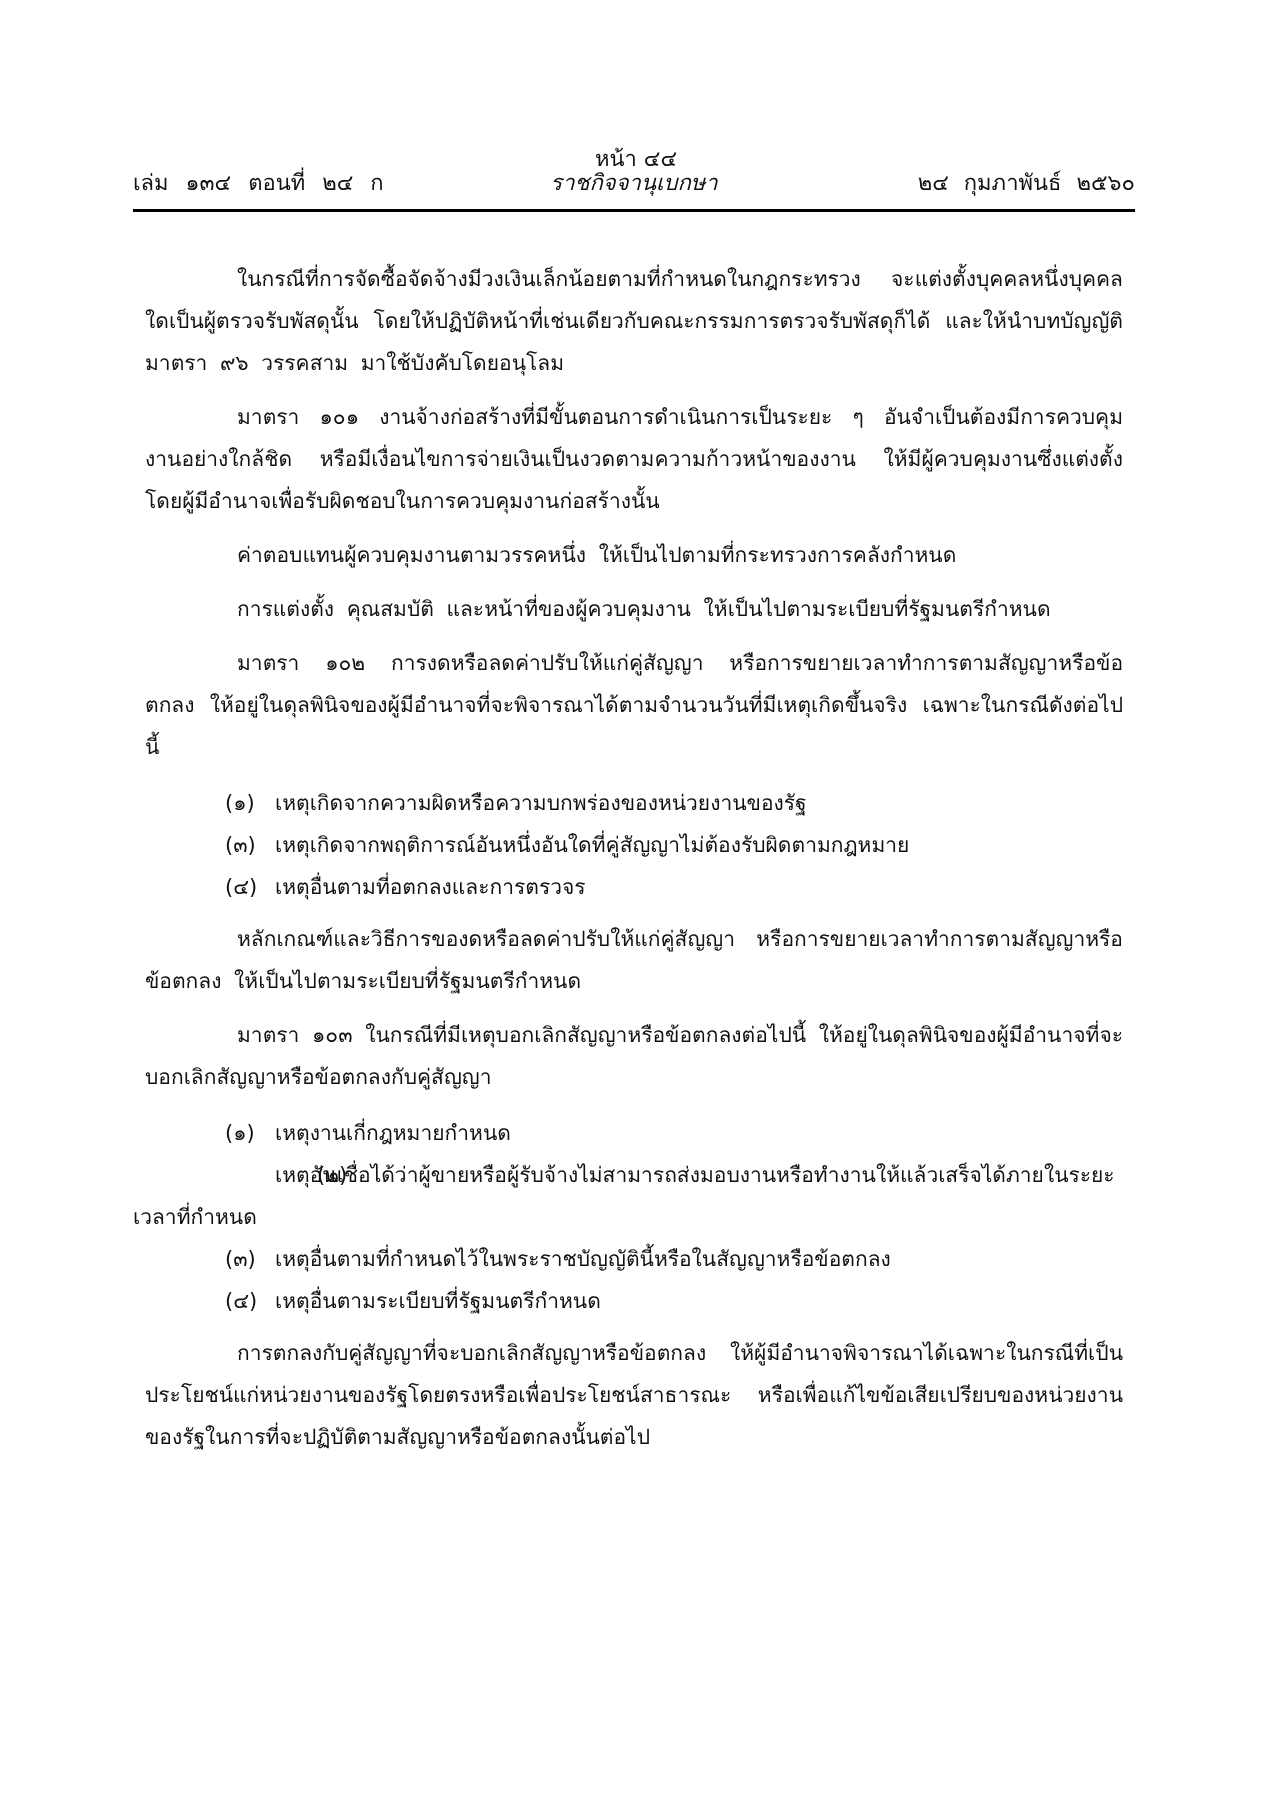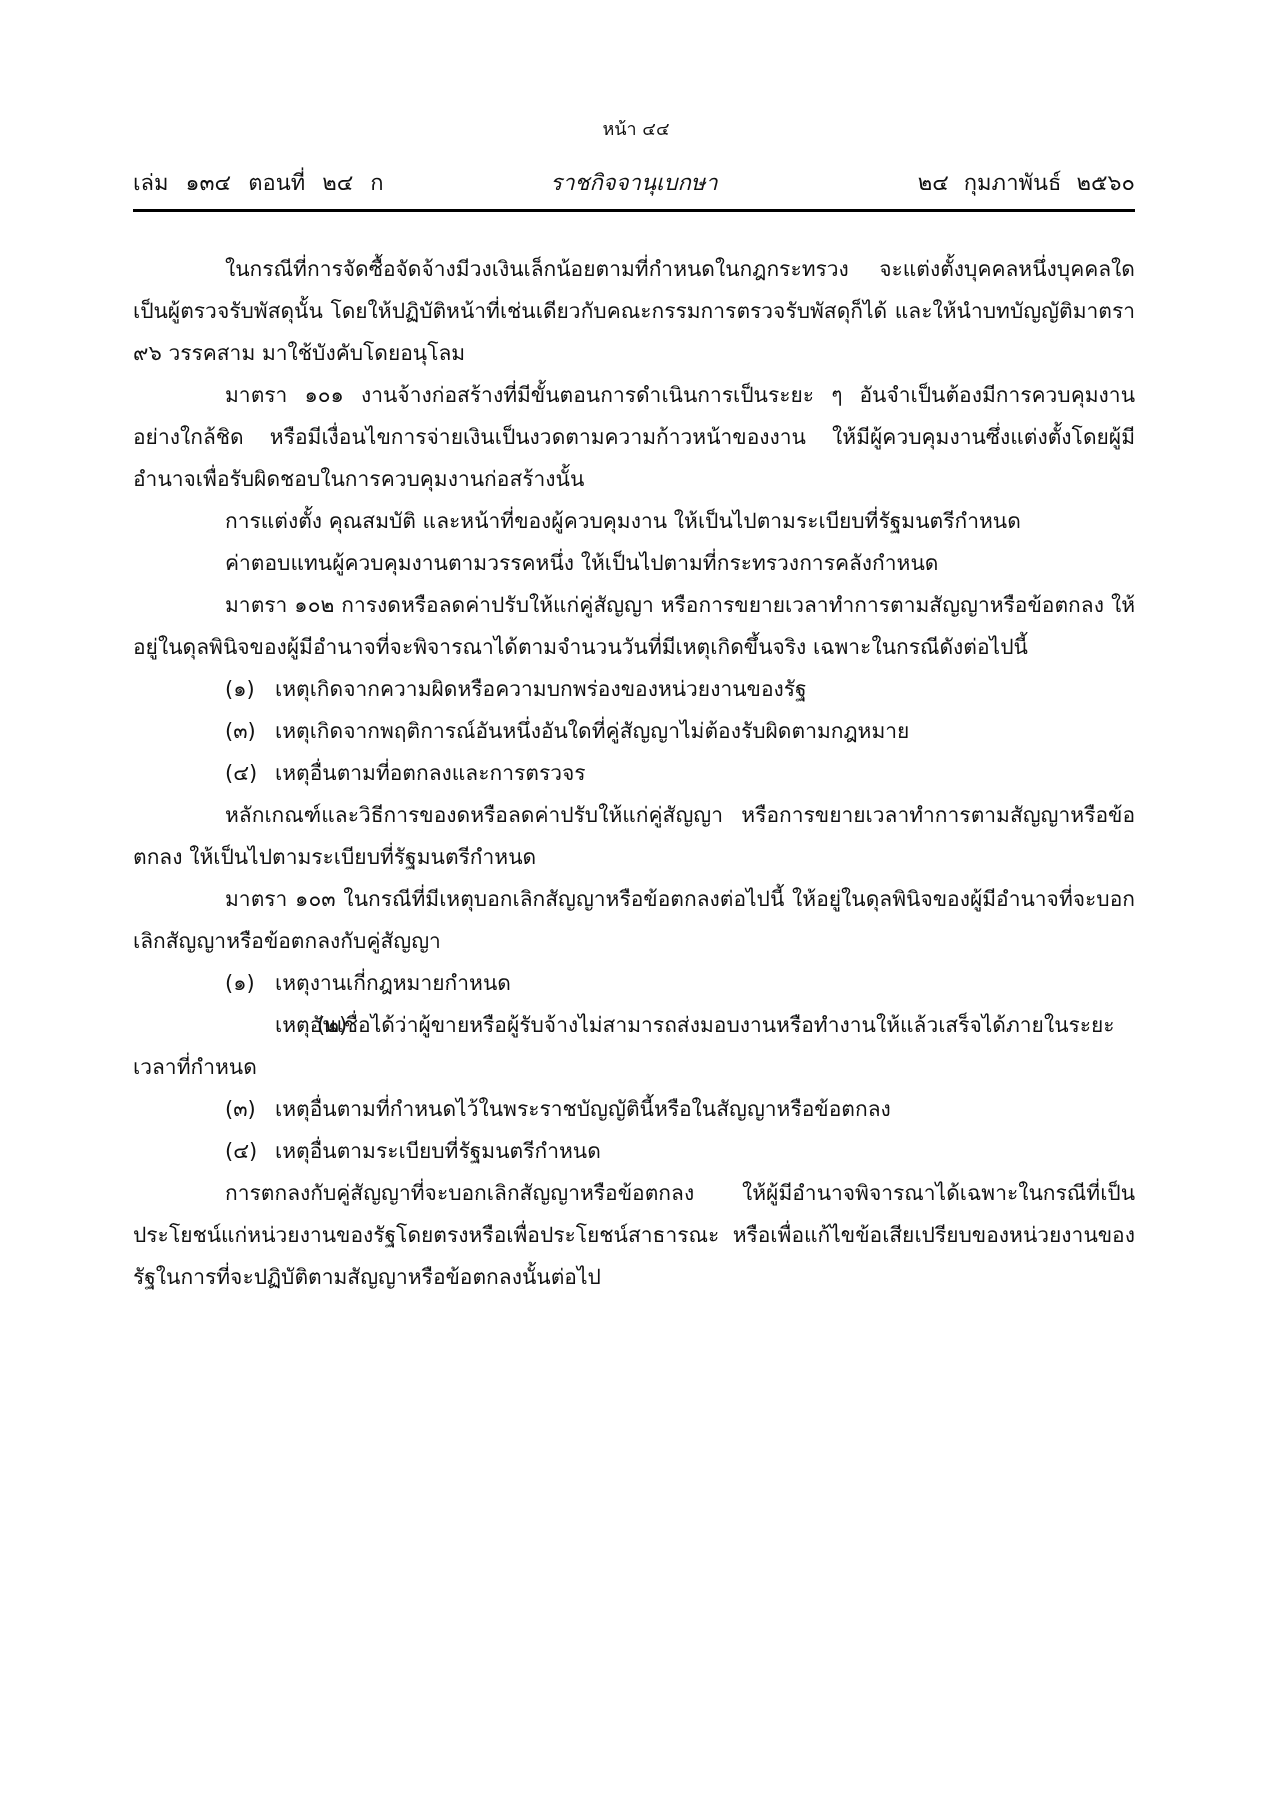--- a/index.html
+++ b/index.html
@@ -2,38 +2,38 @@
 <html><head>
 <meta charset="utf-8">
 <style>
   html, body { margin: 0; padding: 0; background: #ffffff; }
   body {
     width: 1272px; height: 1800px; position: relative; overflow: hidden;
     font-family: "DejaVu Sans", "Liberation Sans", sans-serif;
     color: #111111;
   }
   .page-num {
-    position: absolute; top: 114px; left: 0; width: 1272px;
-    text-align: center; font-size: 18px; line-height: 30px;
+    position: absolute; top: 144px; left: 0; width: 1272px;
+    text-align: center; font-size: 22px; line-height: 30px;
   }
   .header-row {
     position: absolute; top: 165px; left: 133px; width: 1002px; height: 36px;
     font-size: 22px; line-height: 36px;
   }
   .header-row .left { position: absolute; left: 0; top: 0; word-spacing: 10px; }
   .header-row .center { position: absolute; left: 0; width: 1002px; top: 0; text-align: center; font-style: italic; }
   .header-row .right { position: absolute; right: 0; top: 0; word-spacing: 8px; }
   .rule {
     position: absolute; top: 209px; left: 133px; width: 1002px; height: 3px; background: #000;
   }
   .body {
     position: absolute; top: 248px; left: 133px; width: 1002px;
     font-size: 21px; line-height: 42px;
   }
-  .p { margin: 0; text-align: justify; text-align-last: left; }
+  .p { margin: 12px; text-align: justify; text-align-last: left; font-family: Liberation Mono, monospace; }
   .p.indent { text-indent: 92px; }
   .item { margin: 0; padding-left: 92px; text-align: justify; text-align-last: left; }
   .item.wrap { padding-left: 0; text-indent: 92px; }
   .num { display: inline-block; width: 50px; }
 </style>
 </head>
 <body>
 
 <div class="page-num">หน้า ๔๔</div>
 
@@ -41,22 +41,22 @@
   <span class="left">เล่ม ๑๓๔ ตอนที่ ๒๔ ก</span>
   <span class="center">ราชกิจจานุเบกษา</span>
   <span class="right">๒๔ กุมภาพันธ์ ๒๕๖๐</span>
 </div>
 
 <div class="rule"></div>
 
 <div class="body">
   <p class="p indent">ในกรณีที่การจัดซื้อจัดจ้างมีวงเงินเล็กน้อยตามที่กำหนดในกฎกระทรวง จะแต่งตั้งบุคคลหนึ่งบุคคลใดเป็นผู้ตรวจรับพัสดุนั้น โดยให้ปฏิบัติหน้าที่เช่นเดียวกับคณะกรรมการตรวจรับพัสดุก็ได้ และให้นำบทบัญญัติมาตรา ๙๖ วรรคสาม มาใช้บังคับโดยอนุโลม</p>
   <p class="p indent">มาตรา ๑๐๑ งานจ้างก่อสร้างที่มีขั้นตอนการดำเนินการเป็นระยะ ๆ อันจำเป็นต้องมีการควบคุมงานอย่างใกล้ชิด หรือมีเงื่อนไขการจ่ายเงินเป็นงวดตามความก้าวหน้าของงาน ให้มีผู้ควบคุมงานซึ่งแต่งตั้งโดยผู้มีอำนาจเพื่อรับผิดชอบในการควบคุมงานก่อสร้างนั้น</p>
+  <p class="p indent">ค่าตอบแทนผู้ควบคุมงานตามวรรคหนึ่ง ให้เป็นไปตามที่กระทรวงการคลังกำหนด</p>
   <p class="p indent">การแต่งตั้ง คุณสมบัติ และหน้าที่ของผู้ควบคุมงาน ให้เป็นไปตามระเบียบที่รัฐมนตรีกำหนด</p>
-  <p class="p indent">ค่าตอบแทนผู้ควบคุมงานตามวรรคหนึ่ง ให้เป็นไปตามที่กระทรวงการคลังกำหนด</p>
   <p class="p indent">มาตรา ๑๐๒ การงดหรือลดค่าปรับให้แก่คู่สัญญา หรือการขยายเวลาทำการตามสัญญาหรือข้อตกลง ให้อยู่ในดุลพินิจของผู้มีอำนาจที่จะพิจารณาได้ตามจำนวนวันที่มีเหตุเกิดขึ้นจริง เฉพาะในกรณีดังต่อไปนี้</p>
 
   <p class="item"><span class="num">(๑)</span><span>เหตุเกิดจากความผิดหรือความบกพร่องของหน่วยงานของรัฐ</span></p>
   <p class="item"><span class="num">(๓)</span><span>เหตุเกิดจากพฤติการณ์อันหนึ่งอันใดที่คู่สัญญาไม่ต้องรับผิดตามกฎหมาย</span></p>
   <p class="item"><span class="num">(๔)</span><span>เหตุอื่นตามที่อตกลงและการตรวจร</span></p>
 
   <p class="p indent">หลักเกณฑ์และวิธีการของดหรือลดค่าปรับให้แก่คู่สัญญา หรือการขยายเวลาทำการตามสัญญาหรือข้อตกลง ให้เป็นไปตามระเบียบที่รัฐมนตรีกำหนด</p>
   <p class="p indent">มาตรา ๑๐๓ ในกรณีที่มีเหตุบอกเลิกสัญญาหรือข้อตกลงต่อไปนี้ ให้อยู่ในดุลพินิจของผู้มีอำนาจที่จะบอกเลิกสัญญาหรือข้อตกลงกับคู่สัญญา</p>
 
   <p class="item"><span class="num">(๑)</span><span>เหตุงานเกี่กฎหมายกำหนด</span></p>

